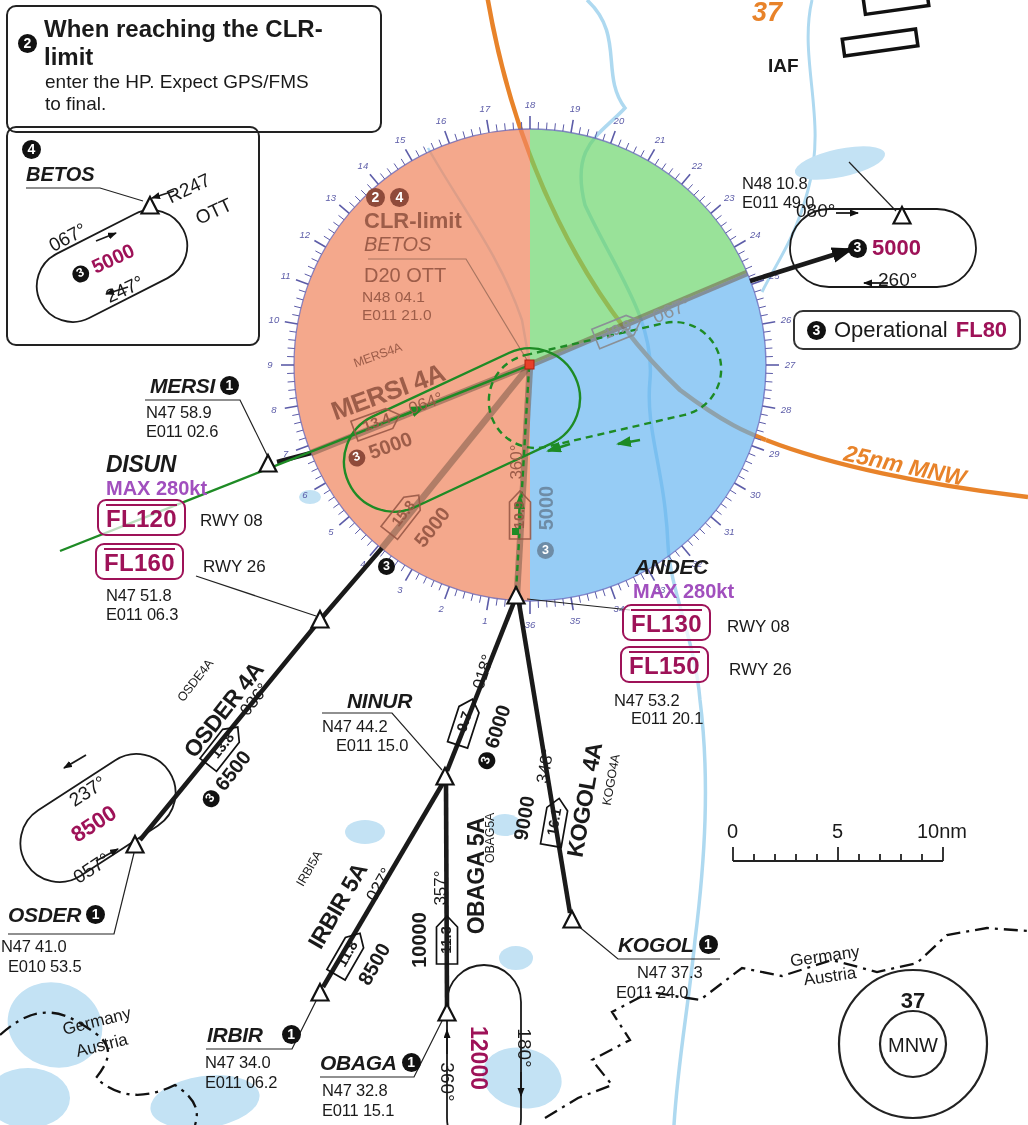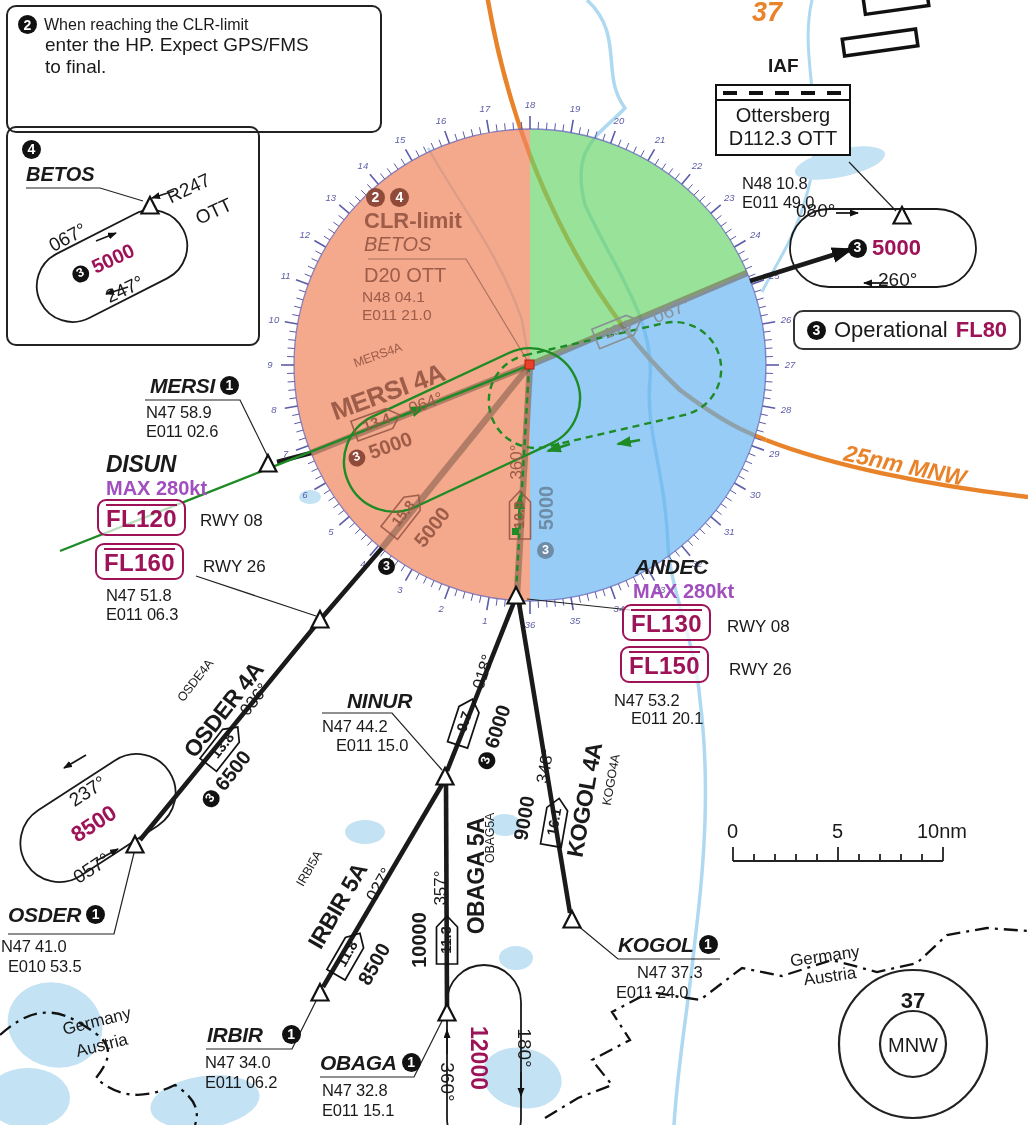--- a/index.html
+++ b/index.html
@@ -411,45 +411,40 @@
 
   <g stroke="#111" stroke-width="2.3" fill="none" stroke-dasharray="14 6 3 6">
     <path d="M0,1035 C25,1012 50,1005 78,1022 C105,1038 120,1048 96,1078 C115,1095 140,1102 175,1085 C195,1098 200,1110 195,1125"></path>
     <path d="M545,1118 L578,1098 L612,1085 L592,1060 L630,1040 L612,1012 L650,992 L700,1000 L742,968 L782,976 L832,960 L877,972 L917,963 L947,935 L987,928 L1028,931"></path>
   </g>
 </svg>
 
 <div class="notebox" style="left:6px;top:5px;width:352px;height:108px;padding:8px 10px;">
   <div class="row" style="gap:7px;">
     <span class="b">2</span>
-    <span style="font-size:16px;font-weight:normal;">When reaching the CLR-limit</span>
+    <span style="font-size:24px;font-weight:bold;">When reaching the CLR-limit</span>
   </div>
   <div style="font-size:19px;margin-left:27px;">enter the HP. Expect GPS/FMS</div>
   <div style="font-size:19px;margin-left:27px;">to final.</div>
 </div>
 
 <div class="notebox" style="left:6px;top:126px;width:250px;height:216px;background:transparent;"></div>
 <span class="b lbl" style="left:22px;top:140px;">4</span>
 <div class="lbl it bd" style="left:26px;top:163px;font-size:20px;">BETOS</div>
 <div class="lbl ctr" style="left:189px;top:189px;--r:-25deg;font-size:19px;">R247</div>
 <div class="lbl ctr" style="left:214px;top:212px;--r:-25deg;font-size:19px;">OTT</div>
 <div class="lbl ctr crs" style="left:68px;top:238px;--r:-28deg;font-weight:normal;font-size:19px;">067°</div>
 <div class="lbl ctr row" style="left:103px;top:263px;--r:-25deg;">
   <span class="b sm">3</span>
   <span class="alt mag">5000</span>
 </div>
 <div class="lbl ctr" style="left:125px;top:290px;--r:-25deg;font-size:19px;">247°</div>
 
 <div class="lbl it bd org" style="left:752px;top:-2px;font-size:27px;">37</div>
 <div class="lbl bd" style="left:768px;top:56px;font-size:19px;">IAF</div>
-<div class="vorbox" style="left:715px;top:84px;">
-  <div class="morse"></div>
-  <div class="vorname">Ottersberg</div>
-  <div class="vorname" style="padding:0 0 4px;">D112.3 OTT</div>
-</div>
 <div class="lbl coord" style="left:742px;top:174px;">N48 10.8</div>
 <div class="lbl coord" style="left:742px;top:193px;">E011 49.0</div>
 <div class="lbl" style="left:796px;top:201px;font-size:19px;">080°</div>
 <div class="lbl row" style="left:848px;top:236px;">
   <span class="b">3</span>
   <span style="font-size:22px;font-weight:bold;" class="mag">5000</span>
 </div>
 <div class="lbl" style="left:878px;top:270px;font-size:19px;">260°</div>
 <div class="opbox" style="left:793px;top:310px;">
   <span class="b">3</span>

